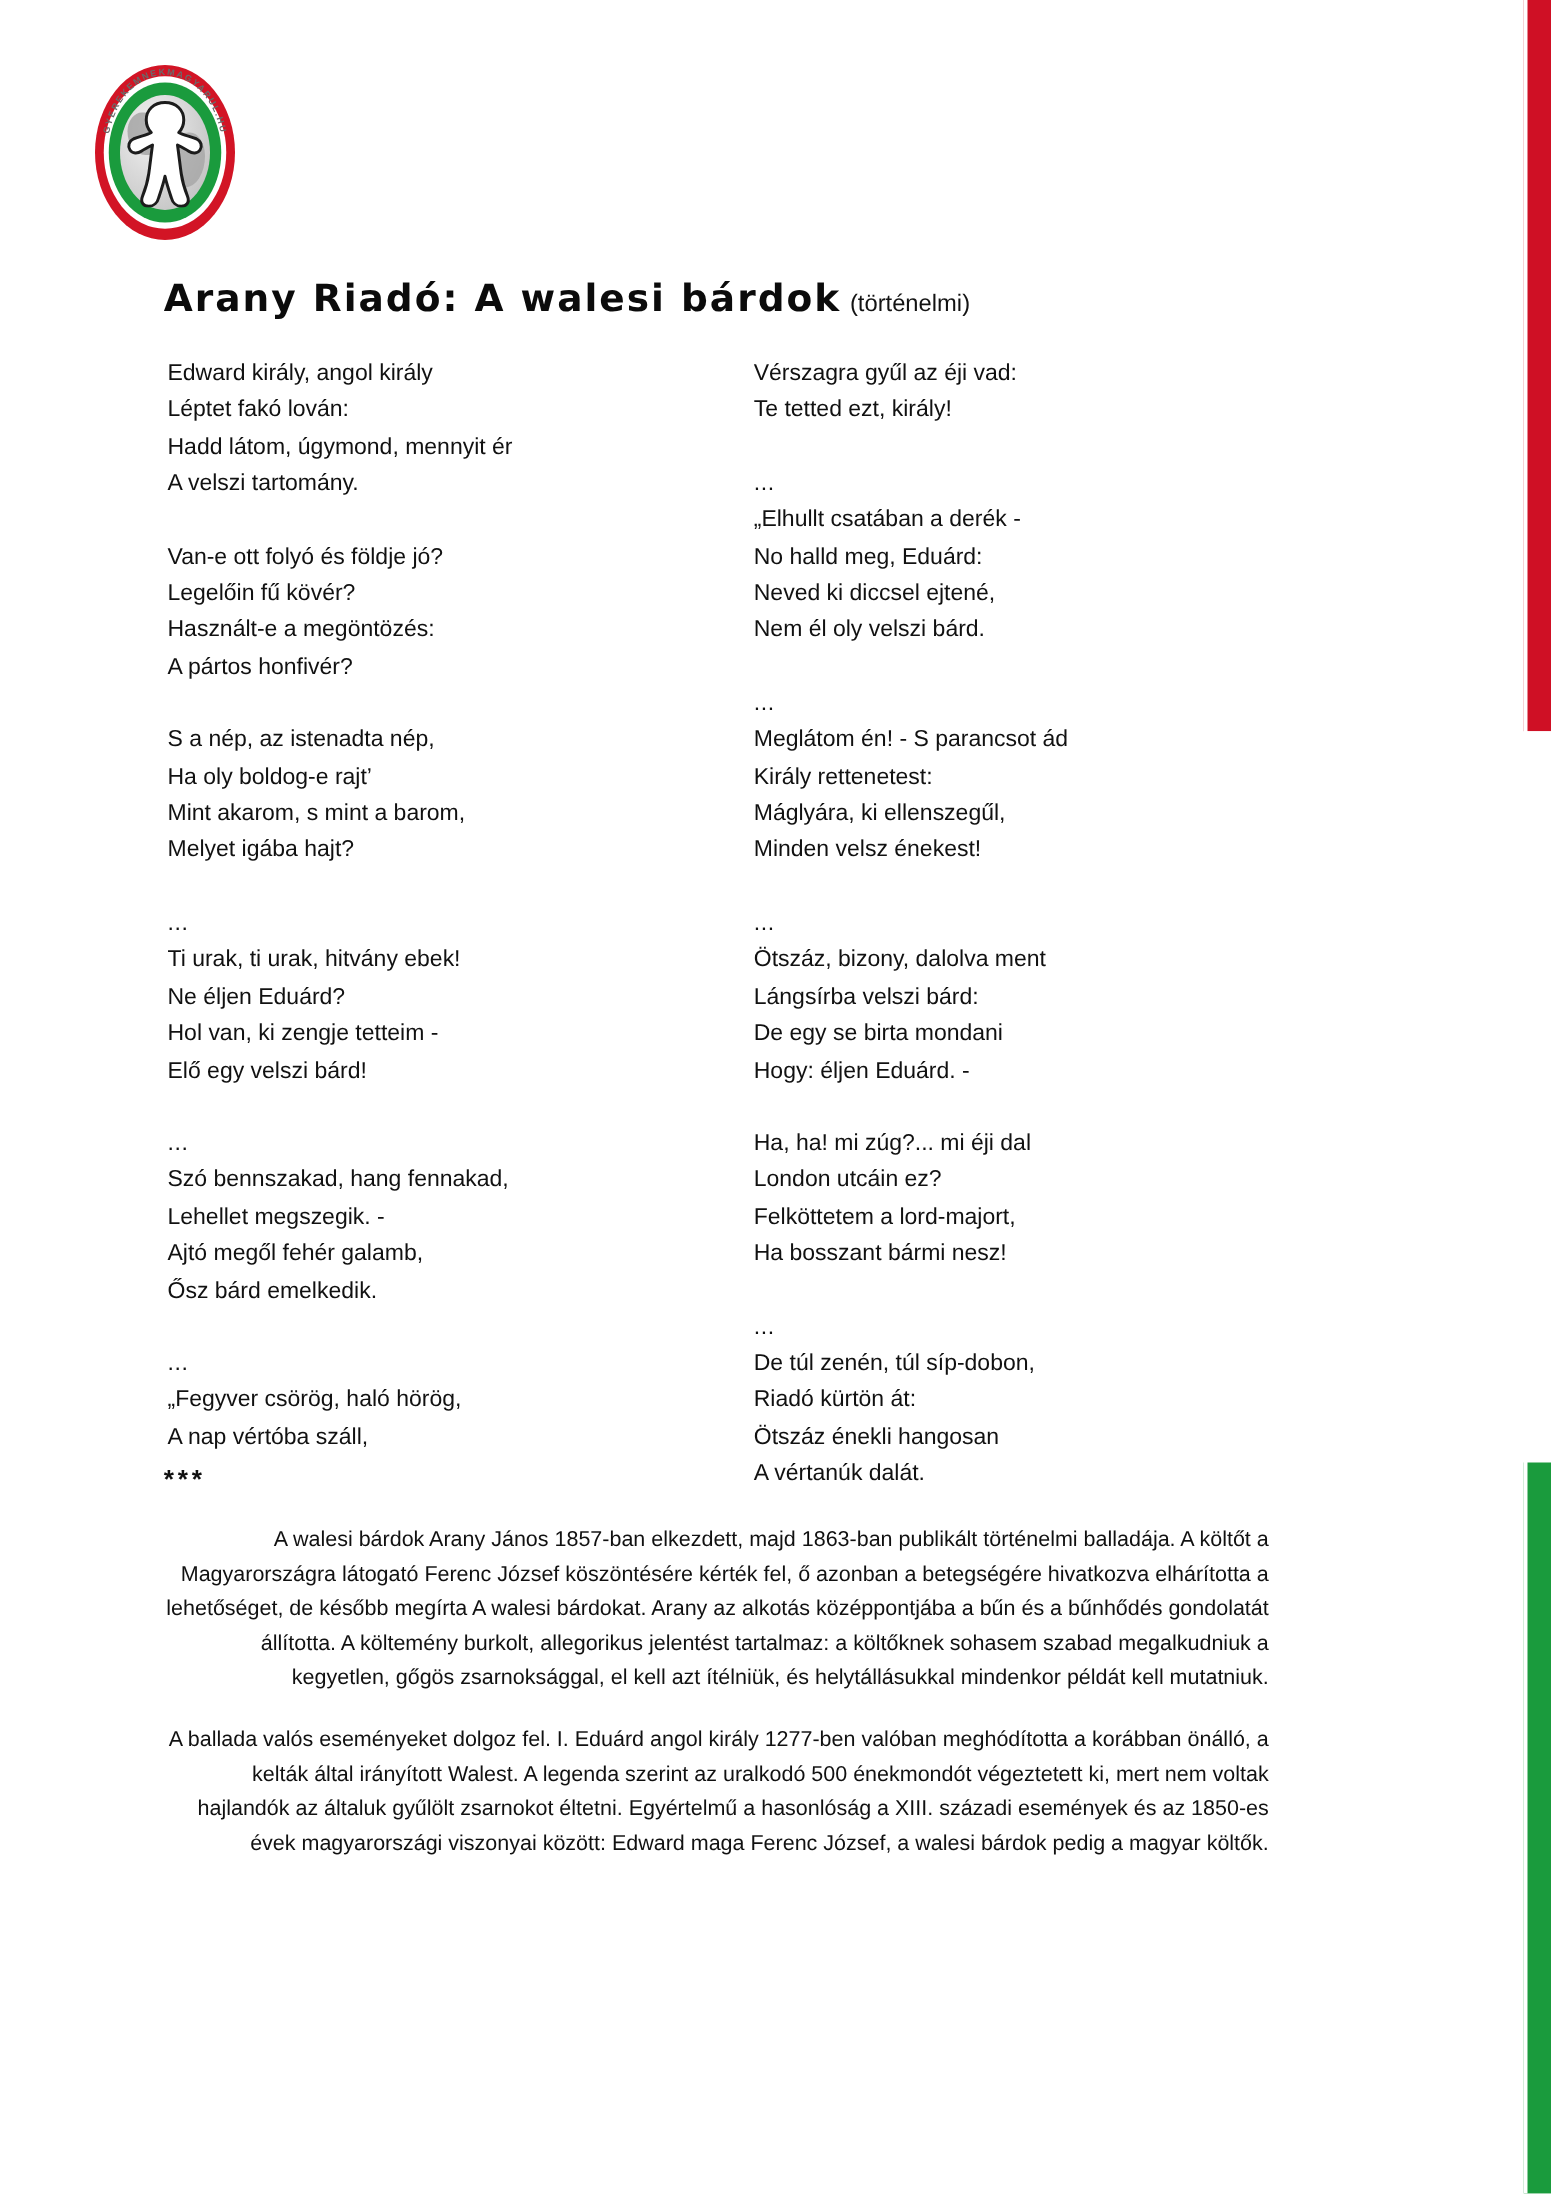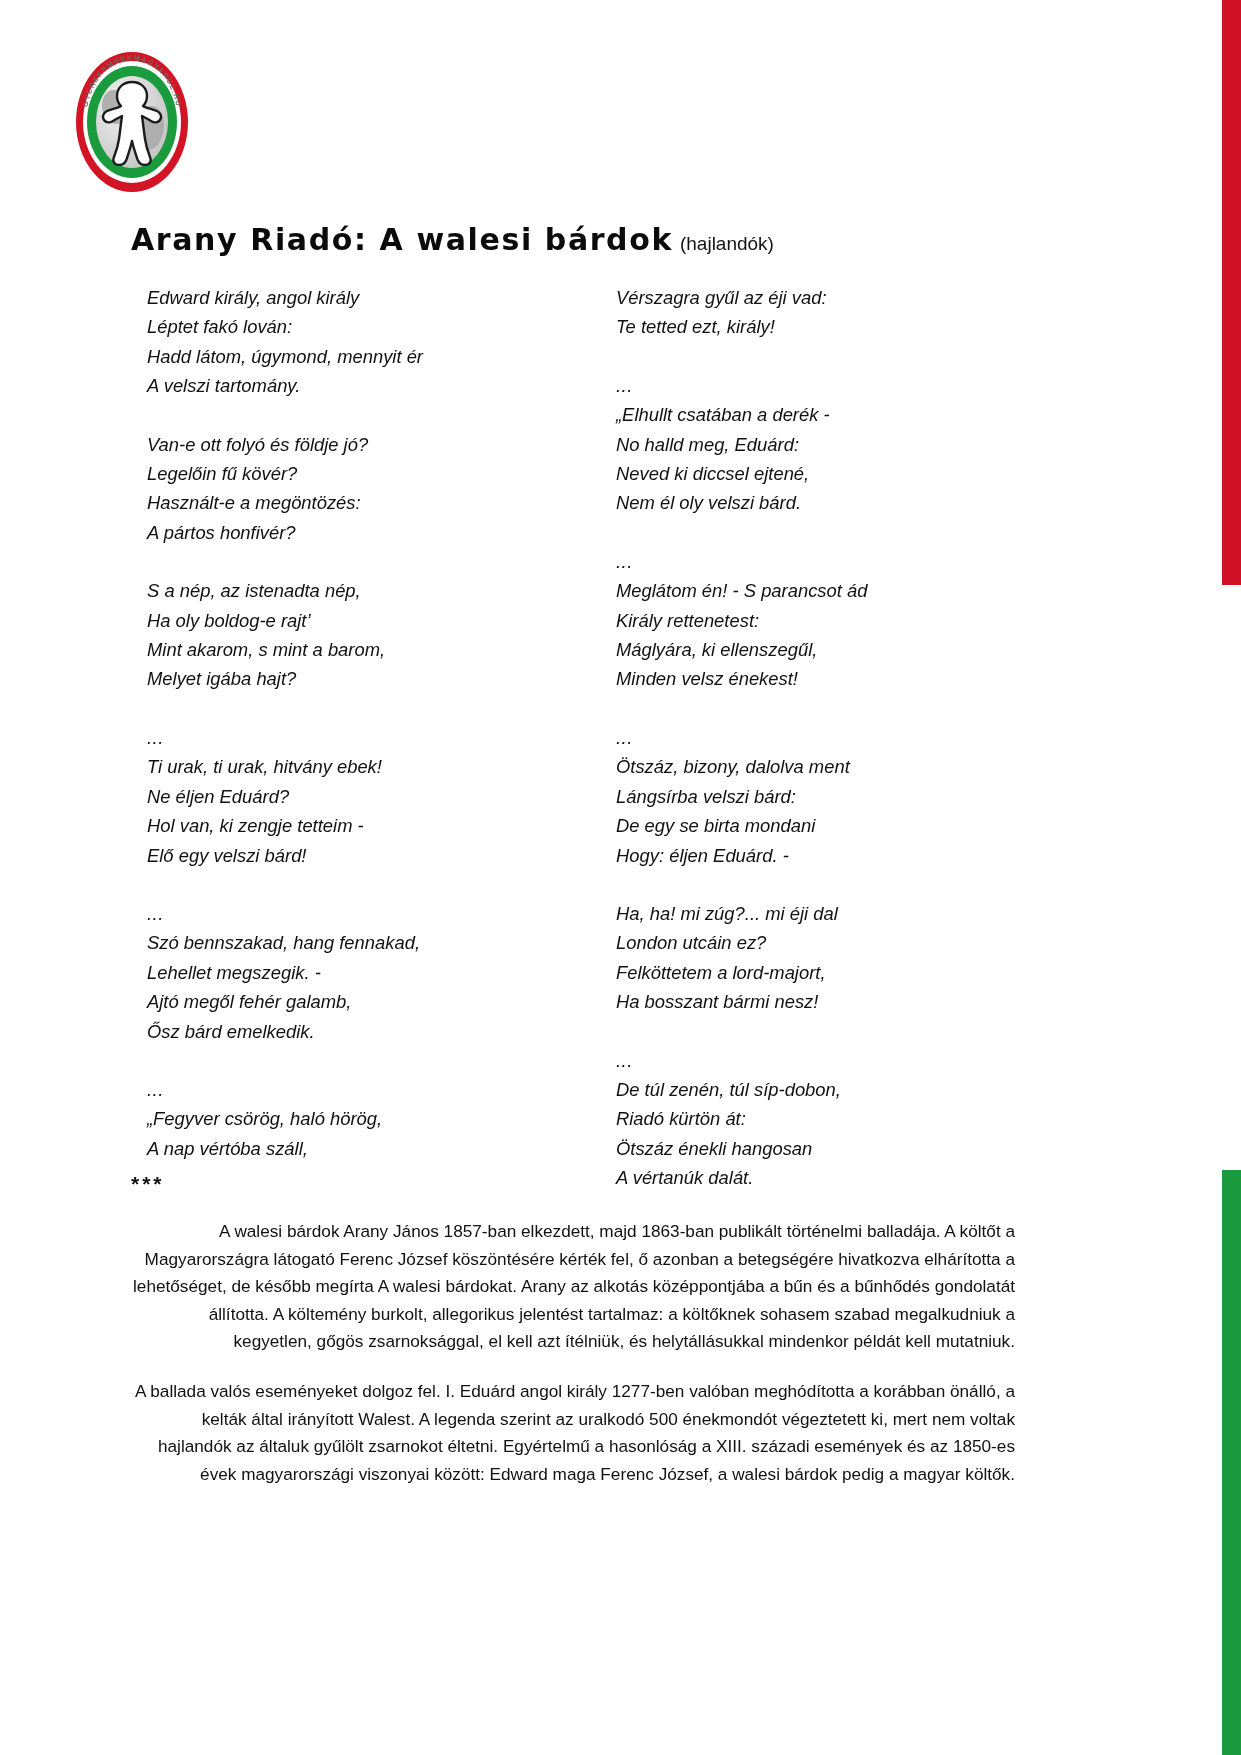--- a/index.html
+++ b/index.html
@@ -167,21 +167,21 @@
     position: absolute;
     top: 0;
     font-size: 18.4px;
     line-height: 29.4px;
     color: #111111;
     white-space: pre-wrap;
   }
   .poem-col.left  { left: 0px;   width: 430px; }
   .poem-col.right { left: 469px; width: 410px; }
 
-  .stanza { margin: 0 0 29px 16px; font-style: italic; }
+  .stanza { margin: 0 0 29px 3px; }
   .stanza:last-child { margin-bottom: 0; }
   .verse-line { display: block; white-space: pre; }
   .ellipsis-line { display: block; letter-spacing: .5px; }
 
   
   .divider {
     position: absolute;
     left: 131px;
     top: 1172px;
     font-size: 21px;
@@ -243,21 +243,21 @@
         </defs>
         <text>
           <textPath href="#ringpath" startOffset="50%" text-anchor="middle">GYEREKEMNEKMAGYARUL.HU</textPath>
         </text>
       </svg>
     </div>
 
   </div>
 
   <div class="doc-title">
-    <span class="main">Arany Riadó: A walesi bárdok</span><span class="sub">(hajlandók)</span>
+    <span class="main">Arany Riadó: A walesi bárdok</span><span class="sub">(történelmi)</span>
   </div>
 
   <div class="poem">
     <div class="poem-col left" id="poem-left"><div class="stanza"><span class="verse-line">Edward király, angol király</span><span class="verse-line">Léptet fakó lován:</span><span class="verse-line">Hadd látom, úgymond, mennyit ér</span><span class="verse-line">A velszi tartomány.</span></div><div class="stanza"><span class="verse-line">Van-e ott folyó és földje jó?</span><span class="verse-line">Legelőin fű kövér?</span><span class="verse-line">Használt-e a megöntözés:</span><span class="verse-line">A pártos honfivér?</span></div><div class="stanza"><span class="verse-line">S a nép, az istenadta nép,</span><span class="verse-line">Ha oly boldog-e rajt’</span><span class="verse-line">Mint akarom, s mint a barom,</span><span class="verse-line">Melyet igába hajt?</span></div><div class="stanza"><span class="verse-line ellipsis-line">...</span><span class="verse-line">Ti urak, ti urak, hitvány ebek!</span><span class="verse-line">Ne éljen Eduárd?</span><span class="verse-line">Hol van, ki zengje tetteim -</span><span class="verse-line">Elő egy velszi bárd!</span></div><div class="stanza"><span class="verse-line ellipsis-line">...</span><span class="verse-line">Szó bennszakad, hang fennakad,</span><span class="verse-line">Lehellet megszegik. -</span><span class="verse-line">Ajtó megől fehér galamb,</span><span class="verse-line">Ősz bárd emelkedik.</span></div><div class="stanza"><span class="verse-line ellipsis-line">...</span><span class="verse-line">„Fegyver csörög, haló hörög,</span><span class="verse-line">A nap vértóba száll,</span></div></div>
     <div class="poem-col right" id="poem-right"><div class="stanza"><span class="verse-line">Vérszagra gyűl az éji vad:</span><span class="verse-line">Te tetted ezt, király!</span></div><div class="stanza"><span class="verse-line ellipsis-line">...</span><span class="verse-line">„Elhullt csatában a derék -</span><span class="verse-line">No halld meg, Eduárd:</span><span class="verse-line">Neved ki diccsel ejtené,</span><span class="verse-line">Nem él oly velszi bárd.</span></div><div class="stanza"><span class="verse-line ellipsis-line">...</span><span class="verse-line">Meglátom én! - S parancsot ád</span><span class="verse-line">Király rettenetest:</span><span class="verse-line">Máglyára, ki ellenszegűl,</span><span class="verse-line">Minden velsz énekest!</span></div><div class="stanza"><span class="verse-line ellipsis-line">...</span><span class="verse-line">Ötszáz, bizony, dalolva ment</span><span class="verse-line">Lángsírba velszi bárd:</span><span class="verse-line">De egy se birta mondani</span><span class="verse-line">Hogy: éljen Eduárd. -</span></div><div class="stanza"><span class="verse-line">Ha, ha! mi zúg?... mi éji dal</span><span class="verse-line">London utcáin ez?</span><span class="verse-line">Felköttetem a lord-majort,</span><span class="verse-line">Ha bosszant bármi nesz!</span></div><div class="stanza"><span class="verse-line ellipsis-line">...</span><span class="verse-line">De túl zenén, túl síp-dobon,</span><span class="verse-line">Riadó kürtön át:</span><span class="verse-line">Ötszáz énekli hangosan</span><span class="verse-line">A vértanúk dalát.</span></div></div>
   </div>
 
   <div class="divider">***</div>
 
   <div class="prose" id="prose-block">

